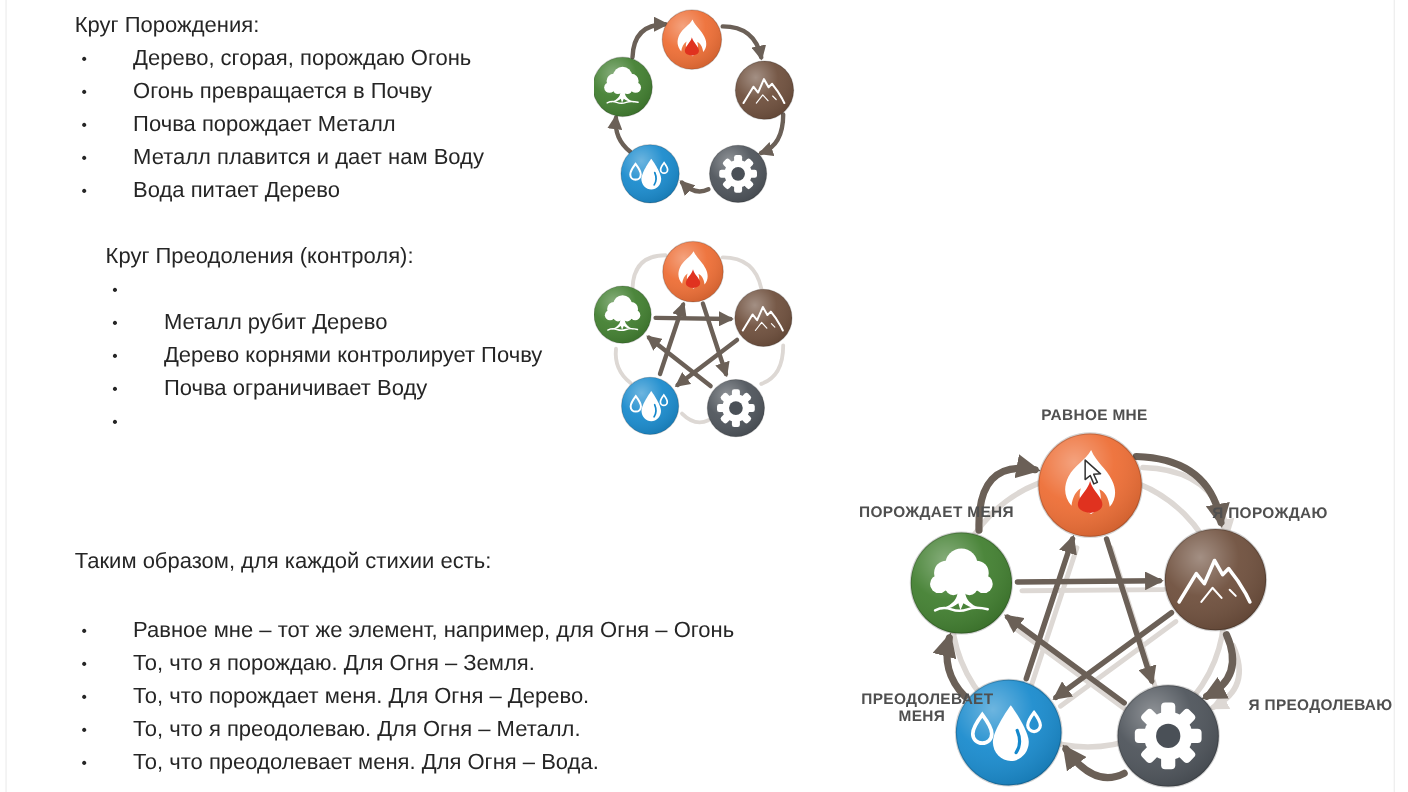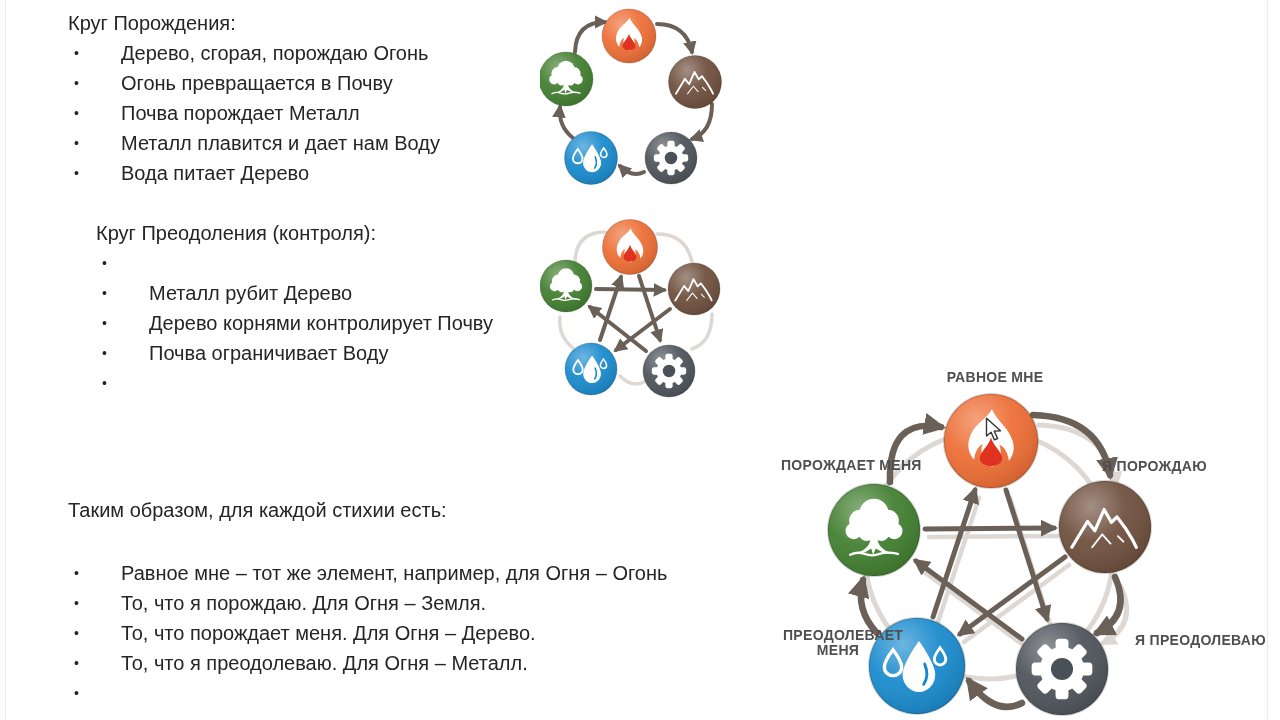--- a/index.html
+++ b/index.html
@@ -186,20 +186,21 @@
   <div class="row">
       <span class="dot">•</span>
       <span class="btxt">То, что порождает меня. Для Огня – Дерево.</span>
     </div>
   <div class="row">
       <span class="dot">•</span>
       <span class="btxt">То, что я преодолеваю. Для Огня – Металл.</span>
     </div>
   <div class="row">
       <span class="dot">•</span>
+      <span class="btxt">То, что преодолевает меня. Для Огня – Вода.</span>
     </div>
 </div>
 
 <svg class="dia" id="dia-gen" width="225" height="198" viewBox="0 0 225 198">
   <path class="arc" stroke-width="4" marker-end="url(#ah)" d="M 35,50 Q 36,20 65,20"></path>
   <path class="arc" stroke-width="4" marker-end="url(#ah)" d="M 117,22 Q 146,22 152,50"></path>
   <path class="arc" stroke-width="4" marker-end="url(#ah)" d="M 172,102 Q 172,130 152,137"></path>
   <path class="arc" stroke-width="4" marker-end="url(#ah)" d="M 104,170 Q 92,176 80,164"></path>
   <path class="arc" stroke-width="4" marker-end="url(#ah)" d="M 33,136 Q 18,124 20,105"></path>
   <use href="#el-fire" transform="translate(89,34) scale(0.54)"></use>

